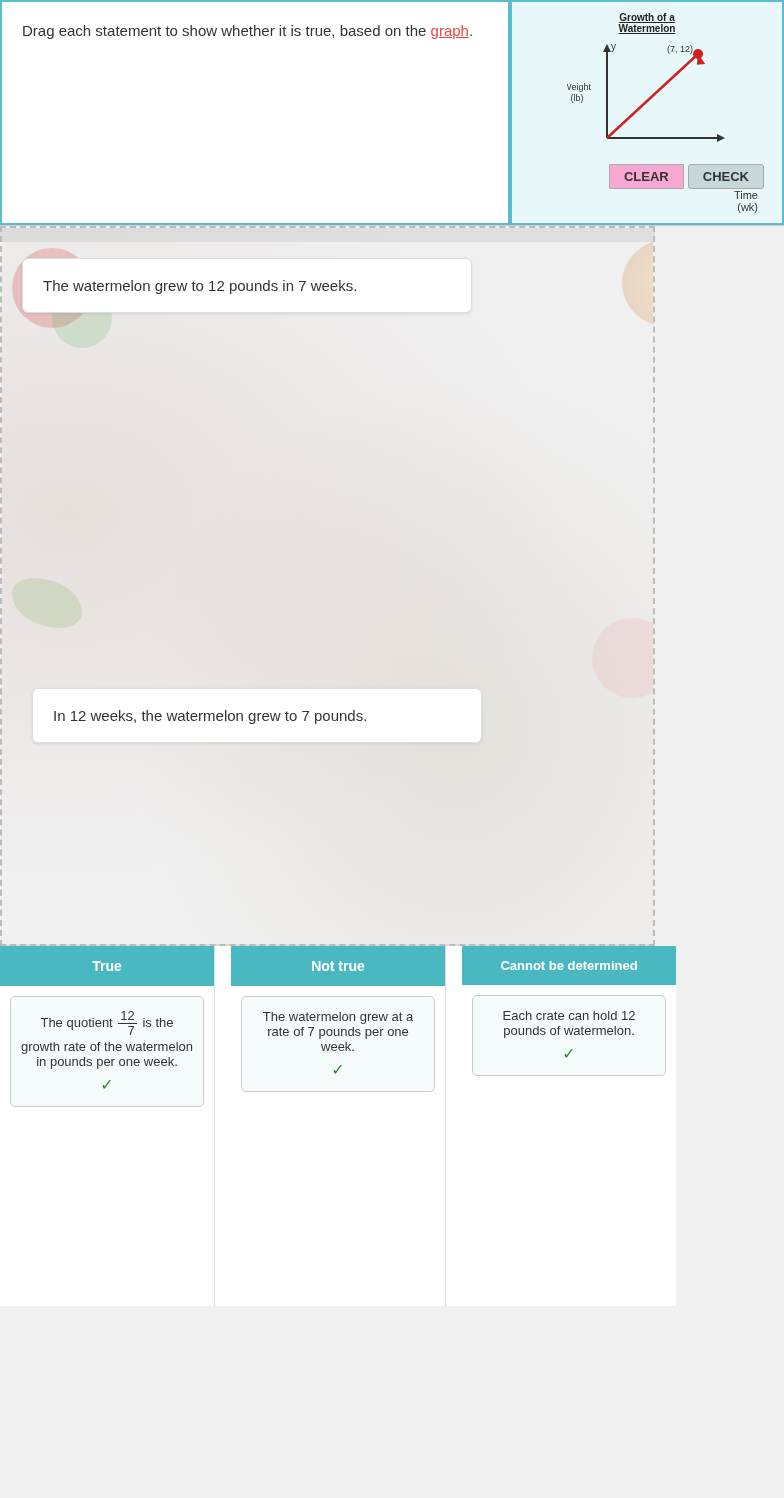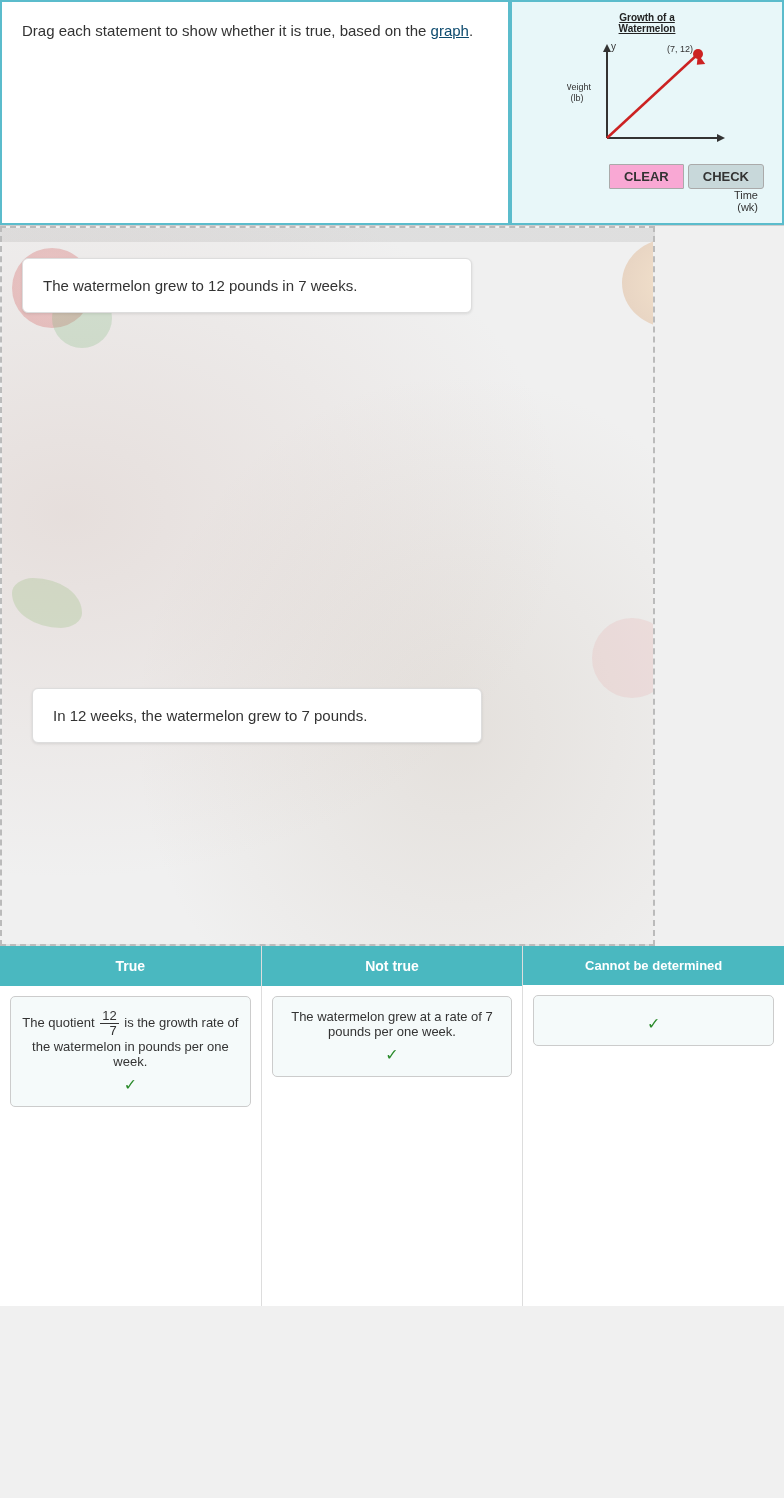--- a/index.html
+++ b/index.html
@@ -27,21 +27,21 @@
       min-height: 210px;
     }
 
     .instructions-panel p {
       font-size: 15px;
       color: #333;
       line-height: 1.4;
     }
 
     .instructions-panel a {
-      color: #0c4a6e;
+      color: #ef4444;
       text-decoration: underline;
     }
 
     .graph-panel {
       flex: 1;
       background: #e8f7f9;
       border: 2px solid #5bbccc;
       padding: 10px 14px;
       display: flex;
       flex-direction: column;
@@ -183,24 +183,24 @@
       left: 20px;
     }
 
     .card-2 {
       top: 460px;
       left: 30px;
     }
 
     
     .categories-section {
-      width: 784px;
+      width: 676px;
       background: #fff;
       display: flex;
-      gap: 0;
+      gap: 16px;
     }
 
     .category-col {
       flex: 1;
       display: flex;
       flex-direction: column;
       border-right: 1px solid #ddd;
     }
 
     .category-col:last-child {
@@ -393,18 +393,19 @@
       </div>
     </div>
   </div>
 
   <div class="category-col">
     <div class="category-header header-cannot">
       <span>Cannot be determined</span>
     </div>
     <div class="category-items">
       <div class="answer-card">
+        <span>Each crate can hold 12 pounds of watermelon.</span>
         <span class="check-mark">✓</span>
       </div>
     </div>
   </div>
 
 </div>
 
 </body></html>

